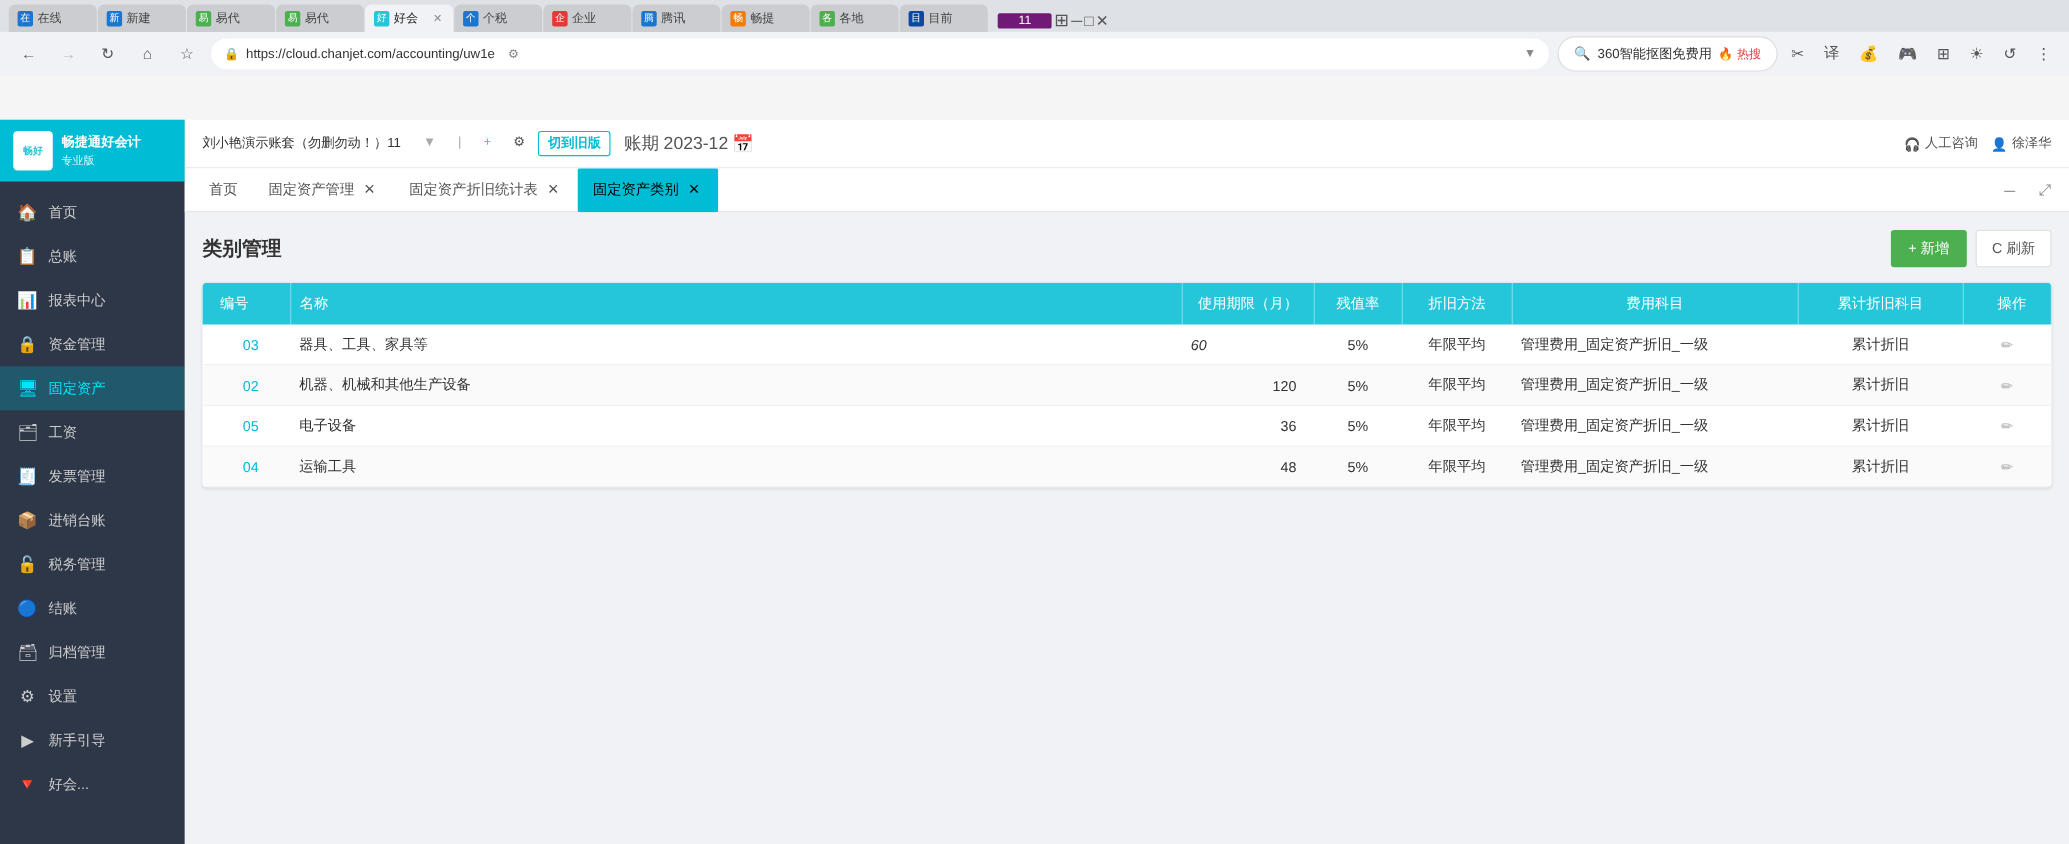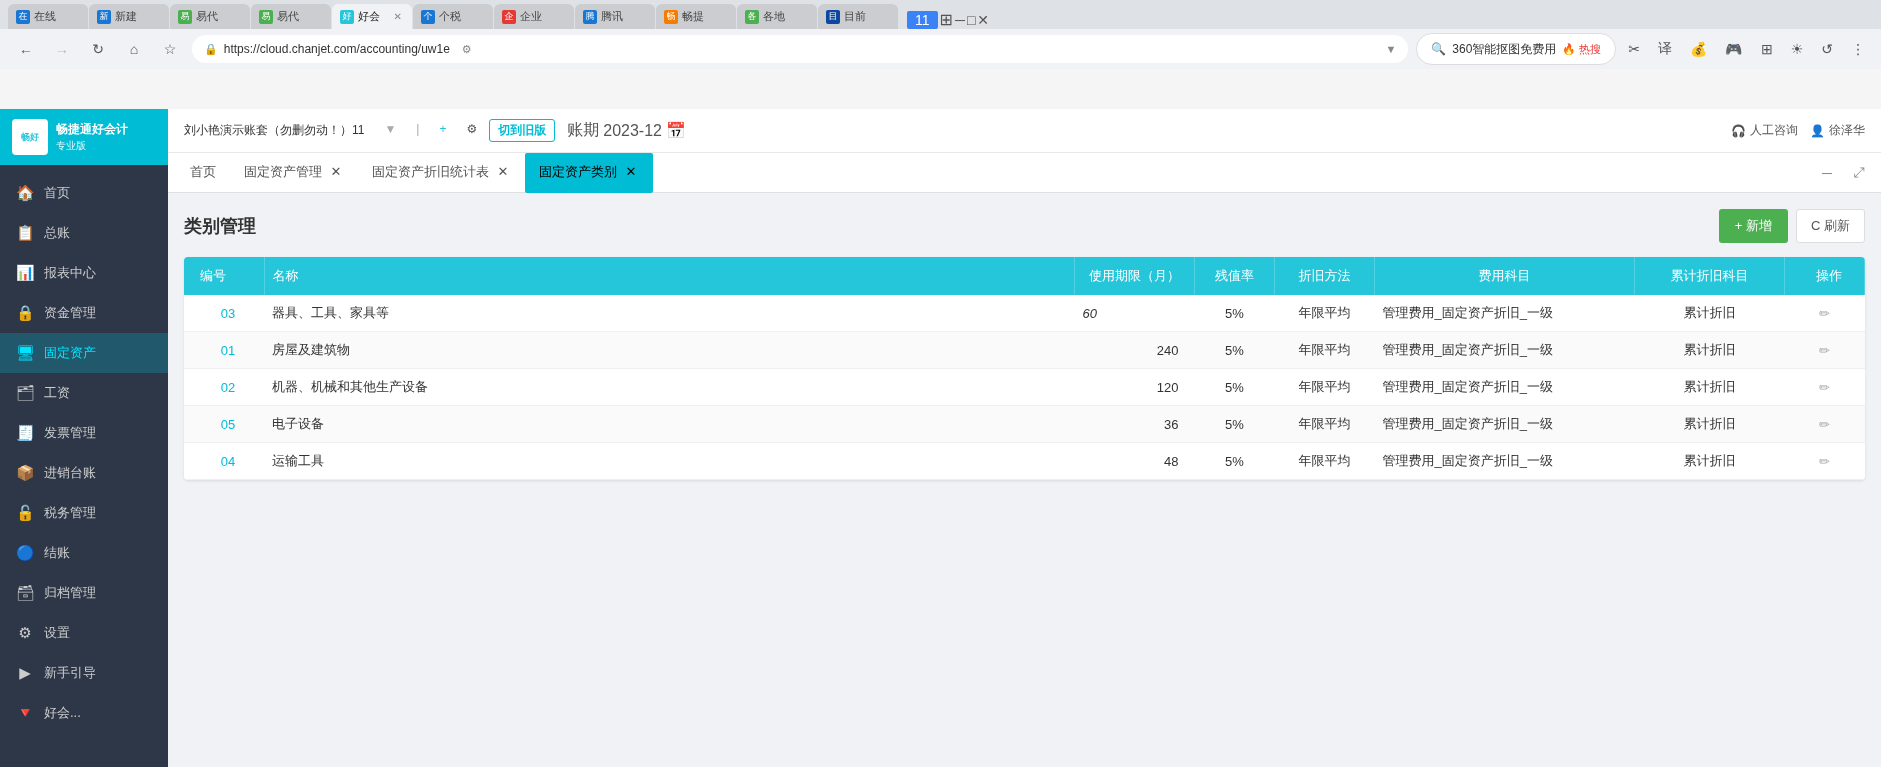--- a/index.html
+++ b/index.html
@@ -116,21 +116,21 @@
   </div>
   <div class="ctab">
     <span class="ctab-ico" style="background:#4caf50;border-radius:2px;display:inline-flex;align-items:center;justify-content:center;color:#fff;font-size:9px;">各</span>
     <span class="ctab-label">各地</span>
   </div>
   <div class="ctab">
     <span class="ctab-ico" style="background:#0d47a1;border-radius:2px;display:inline-flex;align-items:center;justify-content:center;color:#fff;font-size:9px;">目</span>
     <span class="ctab-label">目前</span>
   </div>
   <div style="display:flex;align-items:center;gap:2px;padding:0 4px;margin-left:4px;">
-    <span style="font-size:14px;background:#3b82f6;color:#fff;border-radius:2px;padding:1px 8px;">11</span>
+    <span style="font-size:11px;background:#701a75;color:#fff;border-radius:2px;padding:1px 19px;">11</span>
     <span style="font-size:16px;color:#555;cursor:pointer;">⊞</span>
     <span style="font-size:14px;color:#555;cursor:pointer;">─</span>
     <span style="font-size:14px;color:#555;cursor:pointer;">□</span>
     <span style="font-size:14px;color:#555;cursor:pointer;">✕</span>
   </div>
 </div>
 
 <div class="nav-bar" style="background:#f0f2f5;height:40px;">
   <div class="nav-btn">←</div>
   <div class="nav-btn" style="color:#bbb;">→</div>
@@ -303,32 +303,20 @@
             <th style="width:260px;">费用科目</th>
             <th style="width:150px;">累计折旧科目</th>
             <th style="width:80px;padding-left:17px;">操作</th>
           </tr>
         </thead>
         <tbody id="table-body">
         <tr>
     <td class="code">03</td>
     <td class="name">器具、工具、家具等</td>
     <td style="text-align:left;padding-right:16px;font-style:italic;">60</td>
-    <td>5%</td>
-    <td>年限平均</td>
-    <td style="text-align:left;padding-left:8px;">管理费用_固定资产折旧_一级</td>
-    <td>累计折旧</td>
-    <td class="edit-action">
-      <span class="edit-icon">✏</span>
-    </td>
-  </tr>
-            <tr>
-    <td class="code">01</td>
-    <td class="name">房屋及建筑物</td>
-    <td style="text-align:right;padding-right:16px;">240</td>
     <td>5%</td>
     <td>年限平均</td>
     <td style="text-align:left;padding-left:8px;">管理费用_固定资产折旧_一级</td>
     <td>累计折旧</td>
     <td class="edit-action">
       <span class="edit-icon">✏</span>
     </td>
   </tr>
             <tr>
     <td class="code">02</td>

